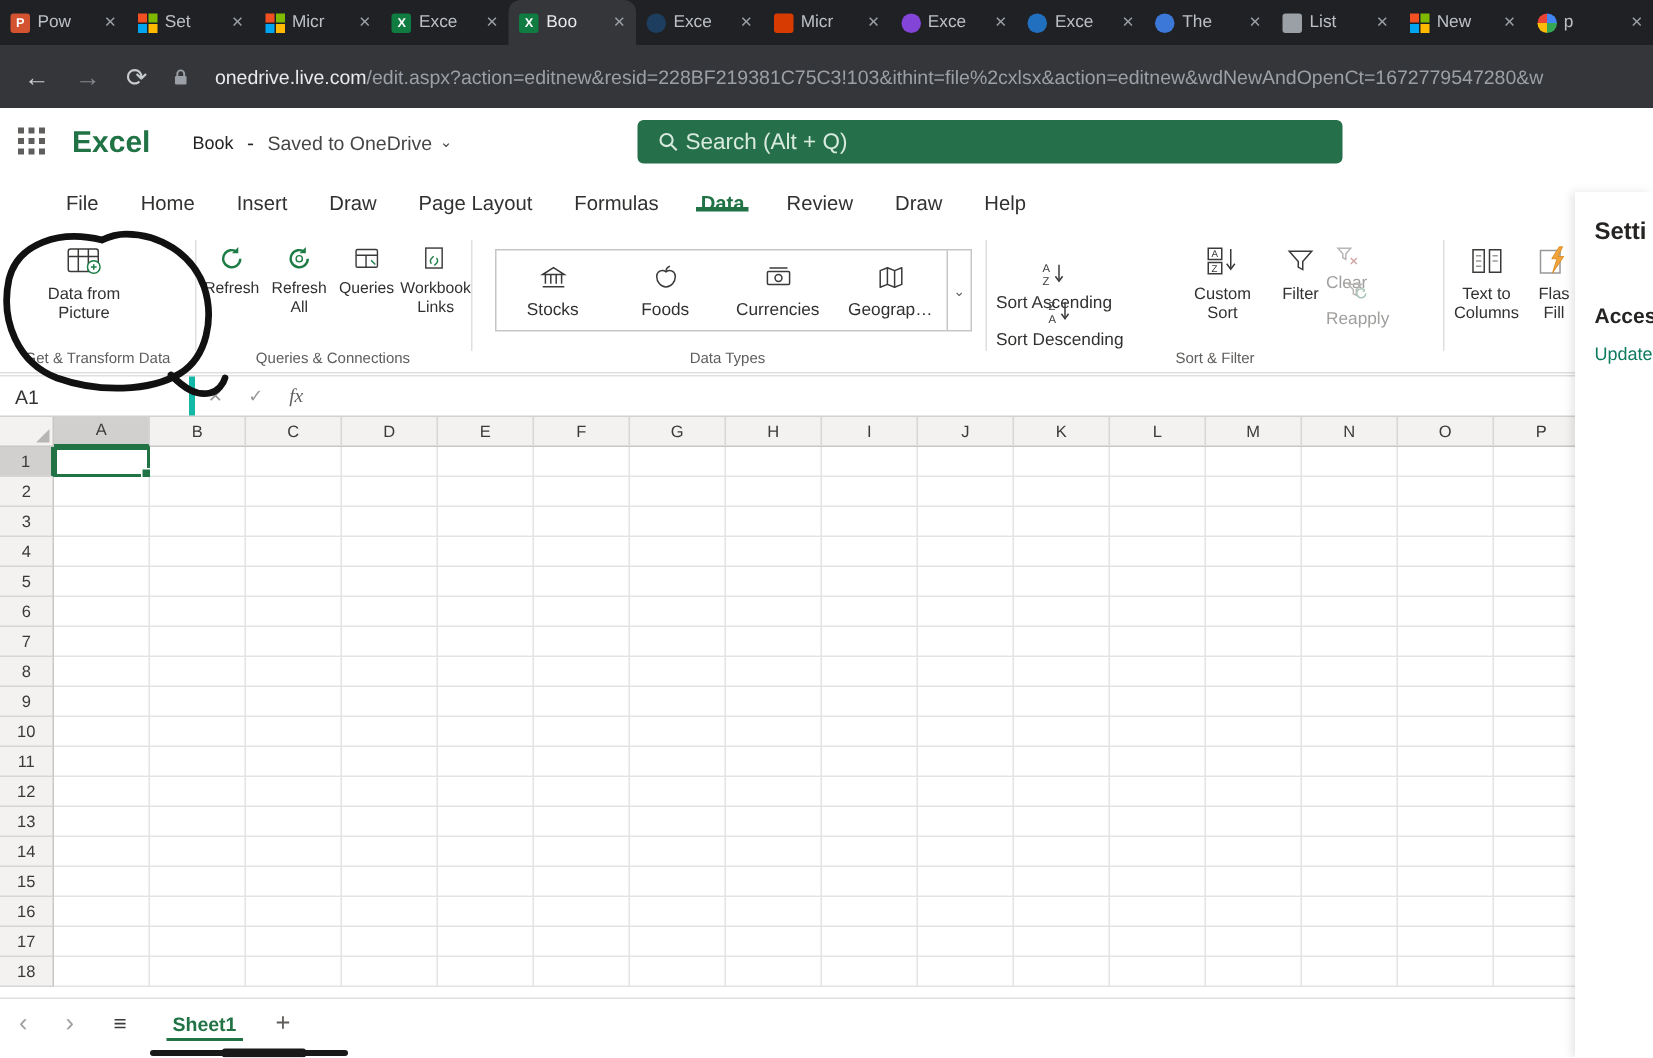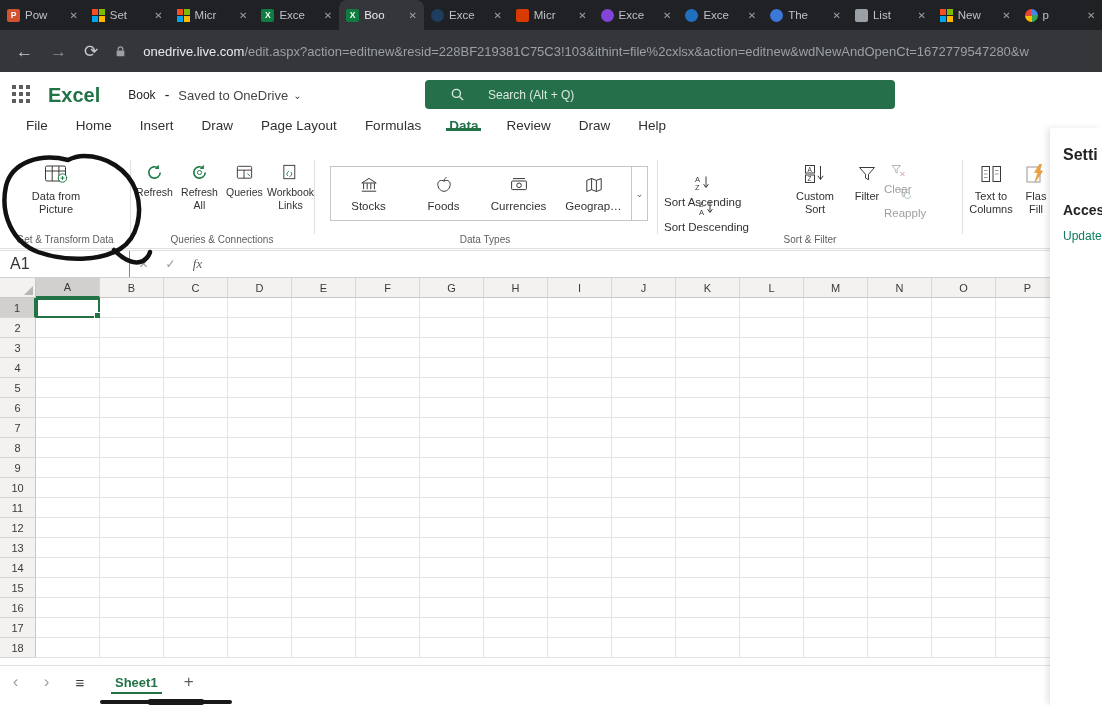--- a/index.html
+++ b/index.html
@@ -40,25 +40,25 @@
   .appbar{position:absolute;top:72px;left:0;right:0;height:46px;background:#fff;display:flex;align-items:center;}
   .waffle{width:20px;height:20px;margin:0 16px 0 12px;display:grid;grid-template-columns:repeat(3,4px);
           grid-template-rows:repeat(3,4px);gap:3px;}
   .waffle span{background:#605e5c;display:block;}
   .app-name{color:var(--green);font-weight:700;font-size:20px;margin-right:28px;}
   .doc-name{font-size:12px;color:#252423;margin-right:9px;}
   .dash{font-size:14px;color:#252423;margin-right:9px;}
   .saved{font-size:13px;color:#484644;}
   .chev{font-size:10px;color:#484644;margin-left:5px;}
   .searchbox{position:absolute;left:425px;top:8px;width:470px;height:29px;background:var(--search-bg);
-             border-radius:4px;display:flex;align-items:center;gap:23px;padding:0 25px;color:#d8e9de;font-size:12px;}
+             border-radius:4px;display:flex;align-items:center;gap:4px;padding:0 13px;color:#d8e9de;font-size:15px;}
 
   
   .ribbontabs{position:absolute;top:118px;left:0;right:0;height:34px;background:#fff;display:flex;
-              align-items:flex-start;padding-left:12px;}
+              align-items:center;padding-left:30px;}
   .rtab{padding:0 14px;display:flex;align-items:center;font-size:13.5px;color:#323130;position:relative;white-space:nowrap;}
   .rtab.active{color:var(--green);font-weight:600;}
   .rtab.active::after{content:"";position:absolute;left:11px;right:11px;bottom:2px;height:3px;background:var(--green);}
 
   
   .ribbon{position:absolute;top:152px;left:0;width:1050px;height:97px;background:#fff;
           border-bottom:1px solid #e1dfdd;overflow:hidden;}
   .rdiv{position:absolute;top:8px;bottom:14px;width:1px;background:#e1dfdd;}
   .glabel{position:absolute;bottom:3px;font-size:10px;color:#605e5c;text-align:center;white-space:nowrap;}
   .bigbtn{position:absolute;top:8px;display:flex;flex-direction:column;align-items:center;
@@ -74,22 +74,22 @@
           font-size:11.5px;color:#323130;white-space:nowrap;overflow:hidden;}
   .dt-chev{width:16px;border-left:1px solid #c8c6c4;display:flex;align-items:center;justify-content:center;
            font-size:9px;color:#605e5c;}
   .smallbtn{position:absolute;display:flex;align-items:center;gap:5px;font-size:11.5px;color:#323130;white-space:nowrap;flex-direction:column;}
   .smallbtn .ric16{display:flex;align-items:center;}
   .smallbtn.disabled{color:#a19f9d;}
 
   
   .fbar{position:absolute;top:250px;left:0;width:1050px;height:28px;background:#fff;border-top:1px solid #e1dfdd;
         border-bottom:1px solid #d1d1d1;display:flex;align-items:center;}
-  .namebox{width:130px;height:100%;border-right:1px solid #14b8a6;display:flex;align-items:center;
-           padding-left:10px;font-size:16px;color:#333;}
+  .namebox{width:130px;height:100%;border-right:4px solid #14b8a6;display:flex;align-items:center;
+           padding-left:10px;font-size:13px;color:#333;}
   .fbtn{width:27px;text-align:center;color:#9a9896;font-size:12px;}
   .fx{font-family:"Liberation Serif",serif;font-style:italic;font-size:13px;color:#605e5c;}
   .finput{flex:1;height:100%;}
 
   
   .grid{position:absolute;top:278px;left:0;width:1050px;height:387px;overflow:hidden;background:#fff;
         font-size:11px;color:#3b3a39;}
   .g-colrow,.g-row{display:flex;height:20px;}
   .g-corner{width:36px;flex:none;background:#f3f2f1;border-right:1px solid #c9c7c5;border-bottom:1px solid #c9c7c5;position:relative;}
   .g-corner::after{content:"";position:absolute;right:2px;bottom:2px;border-left:9px solid transparent;border-bottom:9px solid #b8b6b4;}

